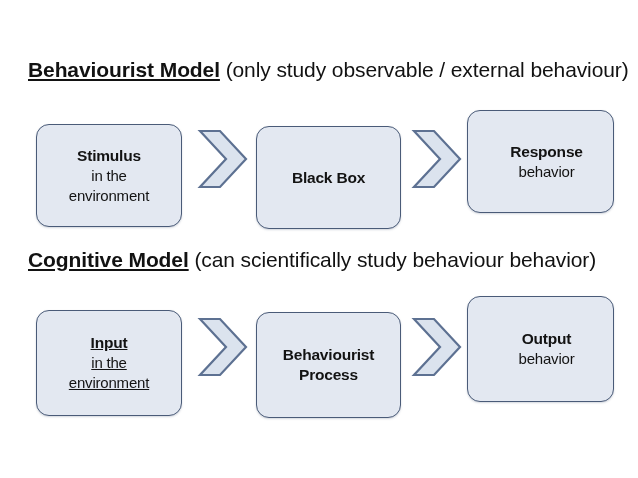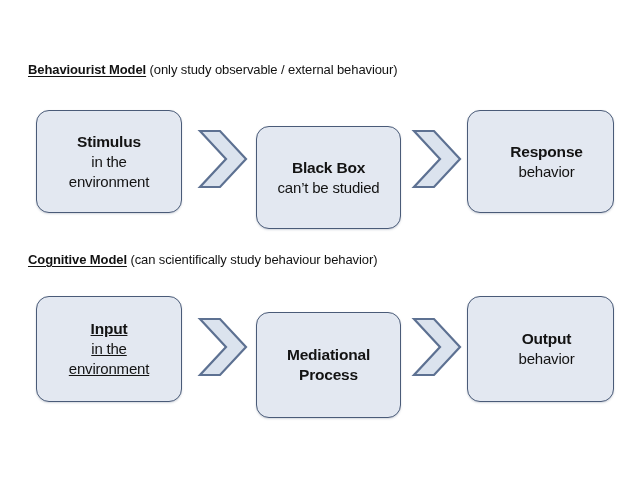--- a/index.html
+++ b/index.html
@@ -22,21 +22,21 @@
     top: 0;
     width: 638px;
     height: 478px;
     background: #ffffff;
   }
 
   
   .heading {
     position: absolute;
     left: 28px;
-    font-size: 13px;
+    font-size: 21px;
     line-height: 20px;
     white-space: nowrap;
     color: #121212;
     letter-spacing: -0.1px;
   }
   .heading-1 { top: 60px; }
   .heading-2 { top: 250px; }
 
   .heading .strong {
     font-weight: bold;
@@ -78,21 +78,21 @@
     line-height: 20px;
     letter-spacing: -0.2px;
   }
   .node .sub {
     font-weight: normal;
     font-size: 15px;
     line-height: 20px;
     letter-spacing: -0.2px;
   }
 
-  .node-a { left: 36px;  top: 2px; width: 146px; height: 103px; }
+  .node-a { left: 36px;  top: 16px; width: 146px; height: 103px; }
   .node-b { left: 256px; top: 2px; width: 145px; height: 103px; margin-top: 16px; }
   .node-c { left: 467px; top: 2px; width: 147px; height: 103px; padding-left: 12px; }
 
   .row-2 .node-a { height: 106px; text-decoration: underline; }
   .row-2 .node-b { height: 106px; }
   .row-2 .node-c { height: 106px; }
 
   
   .chev {
     position: absolute;
@@ -123,21 +123,20 @@
     </div>
 
     <div class="chev chev-1">
       <svg viewBox="0 0 54 62" width="54" height="62" aria-hidden="true">
         <polygon points="4,3 30,31 4,59 24,59 50,31 24,3" fill="#dbe3ee" stroke="#5d7192" stroke-width="2.2" stroke-linejoin="miter"></polygon>
       </svg>
     </div>
 
     <div class="node node-b">
       <div class="title">Black Box</div>
-      <div class="sub">can’t be studied</div>
     </div>
 
     <div class="chev chev-2">
       <svg viewBox="0 0 54 62" width="54" height="62" aria-hidden="true">
         <polygon points="4,3 30,31 4,59 24,59 50,31 24,3" fill="#dbe3ee" stroke="#5d7192" stroke-width="2.2" stroke-linejoin="miter"></polygon>
       </svg>
     </div>
 
     <div class="node node-c">
       <div class="title">Response</div>
@@ -158,21 +157,21 @@
       <div class="sub">environment</div>
     </div>
 
     <div class="chev chev-1">
       <svg viewBox="0 0 54 62" width="54" height="62" aria-hidden="true">
         <polygon points="4,3 30,31 4,59 24,59 50,31 24,3" fill="#dbe3ee" stroke="#5d7192" stroke-width="2.2" stroke-linejoin="miter"></polygon>
       </svg>
     </div>
 
     <div class="node node-b">
-      <div class="title">Mediational</div>
+      <div class="title">Behaviourist</div>
       <div class="title">Process</div>
     </div>
 
     <div class="chev chev-2">
       <svg viewBox="0 0 54 62" width="54" height="62" aria-hidden="true">
         <polygon points="4,3 30,31 4,59 24,59 50,31 24,3" fill="#dbe3ee" stroke="#5d7192" stroke-width="2.2" stroke-linejoin="miter"></polygon>
       </svg>
     </div>
 
     <div class="node node-c">

